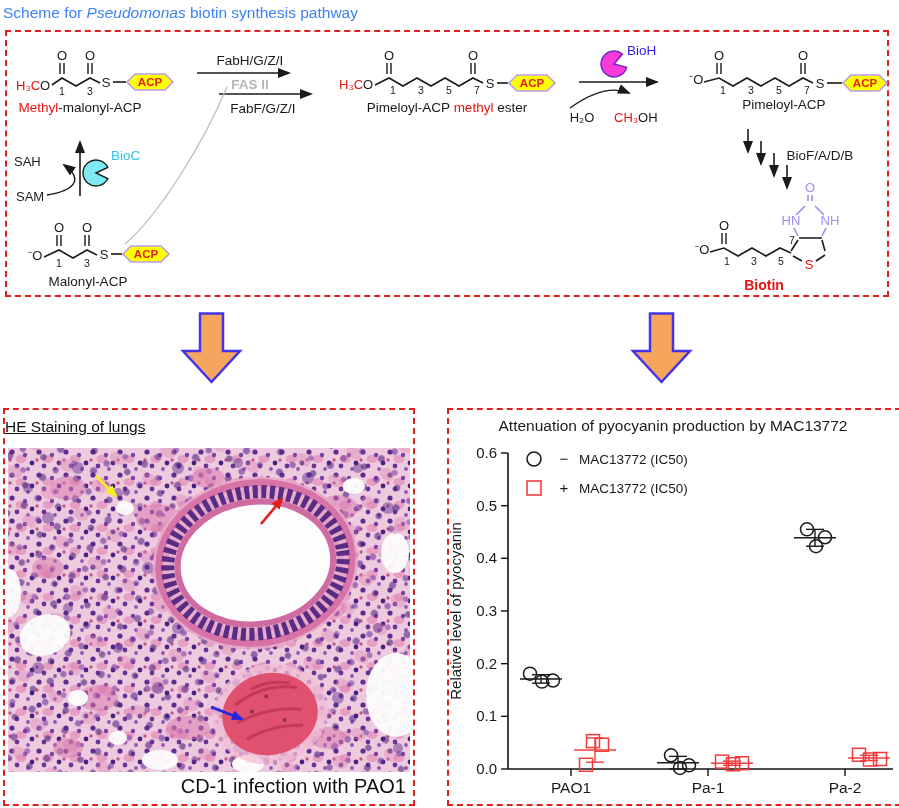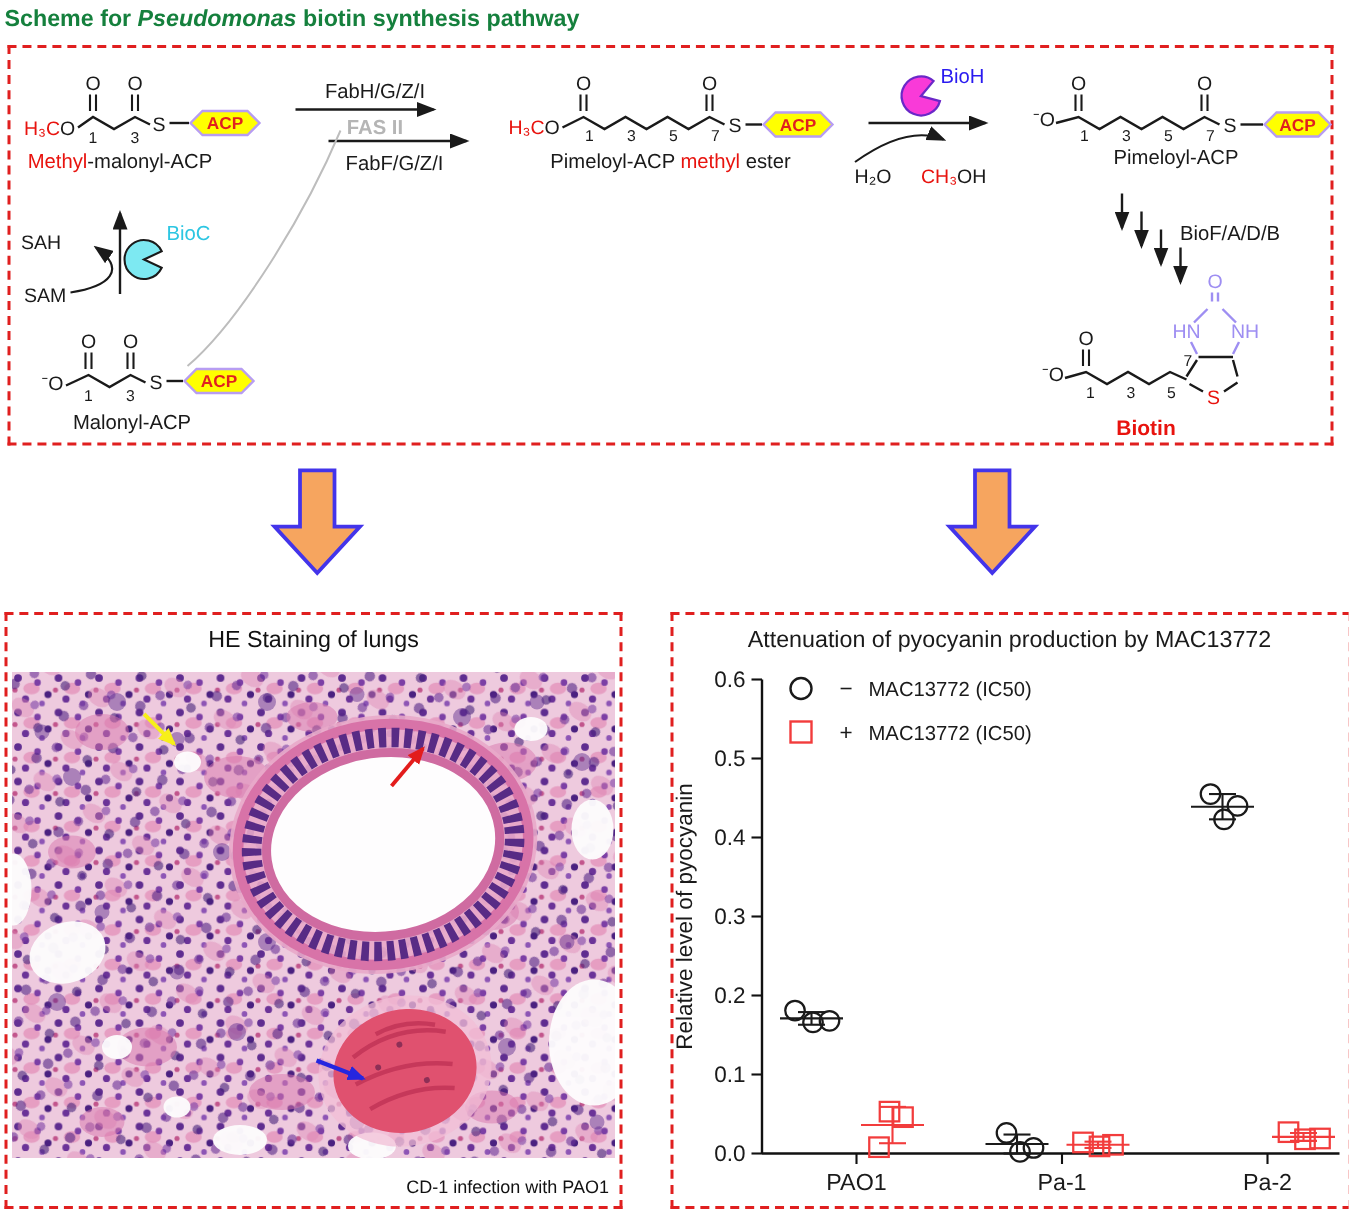--- a/index.html
+++ b/index.html
@@ -1,22 +1,22 @@
 <!DOCTYPE html>
 <html><head>
 <meta charset="utf-8">
 <style>
   html,body{margin:0;padding:0;}
   body{width:899px;height:808px;position:relative;background:#fff;
        font-family:"Liberation Sans",sans-serif;color:#111;overflow:hidden;}
   .box{position:absolute;border:2px dashed #e01f1f;box-sizing:border-box;background:#fff;}
-  #fig-title{position:absolute;left:3px;top:4px;font-size:15.5px;color:#15803d;white-space:nowrap;font-weight:bold;}
+  #fig-title{position:absolute;left:3px;top:4px;font-size:15.5px;color:#3b82f6;white-space:nowrap;}
   #fig-title .it{font-style:italic;}
-  .panel-title{position:absolute;left:0;right:0;top:8px;text-align:center;font-size:15.5px;}
-  .caption{position:absolute;right:7px;bottom:6px;font-size:12px;}
+  .panel-title{position:absolute;left:0;right:0;top:8px;text-align:left;font-size:15.5px;text-decoration:underline;}
+  .caption{position:absolute;right:7px;bottom:6px;font-size:20px;}
   svg{position:absolute;overflow:visible;}
   svg text{font-family:"Liberation Sans",sans-serif;fill:#1a1a1a;}
   .bond{stroke:#1a1a1a;stroke-width:1.6;fill:none;}
   .thin{stroke-width:1.4;}
   .atom{font-size:13px;}
   .num{font-size:10.5px;}
   .name{font-size:13.5px;}
   .red{fill:#e8130e;}
   .lav{fill:#9e8ef2;}
   .lavb{stroke:#9e8ef2;stroke-width:1.6;fill:none;}

